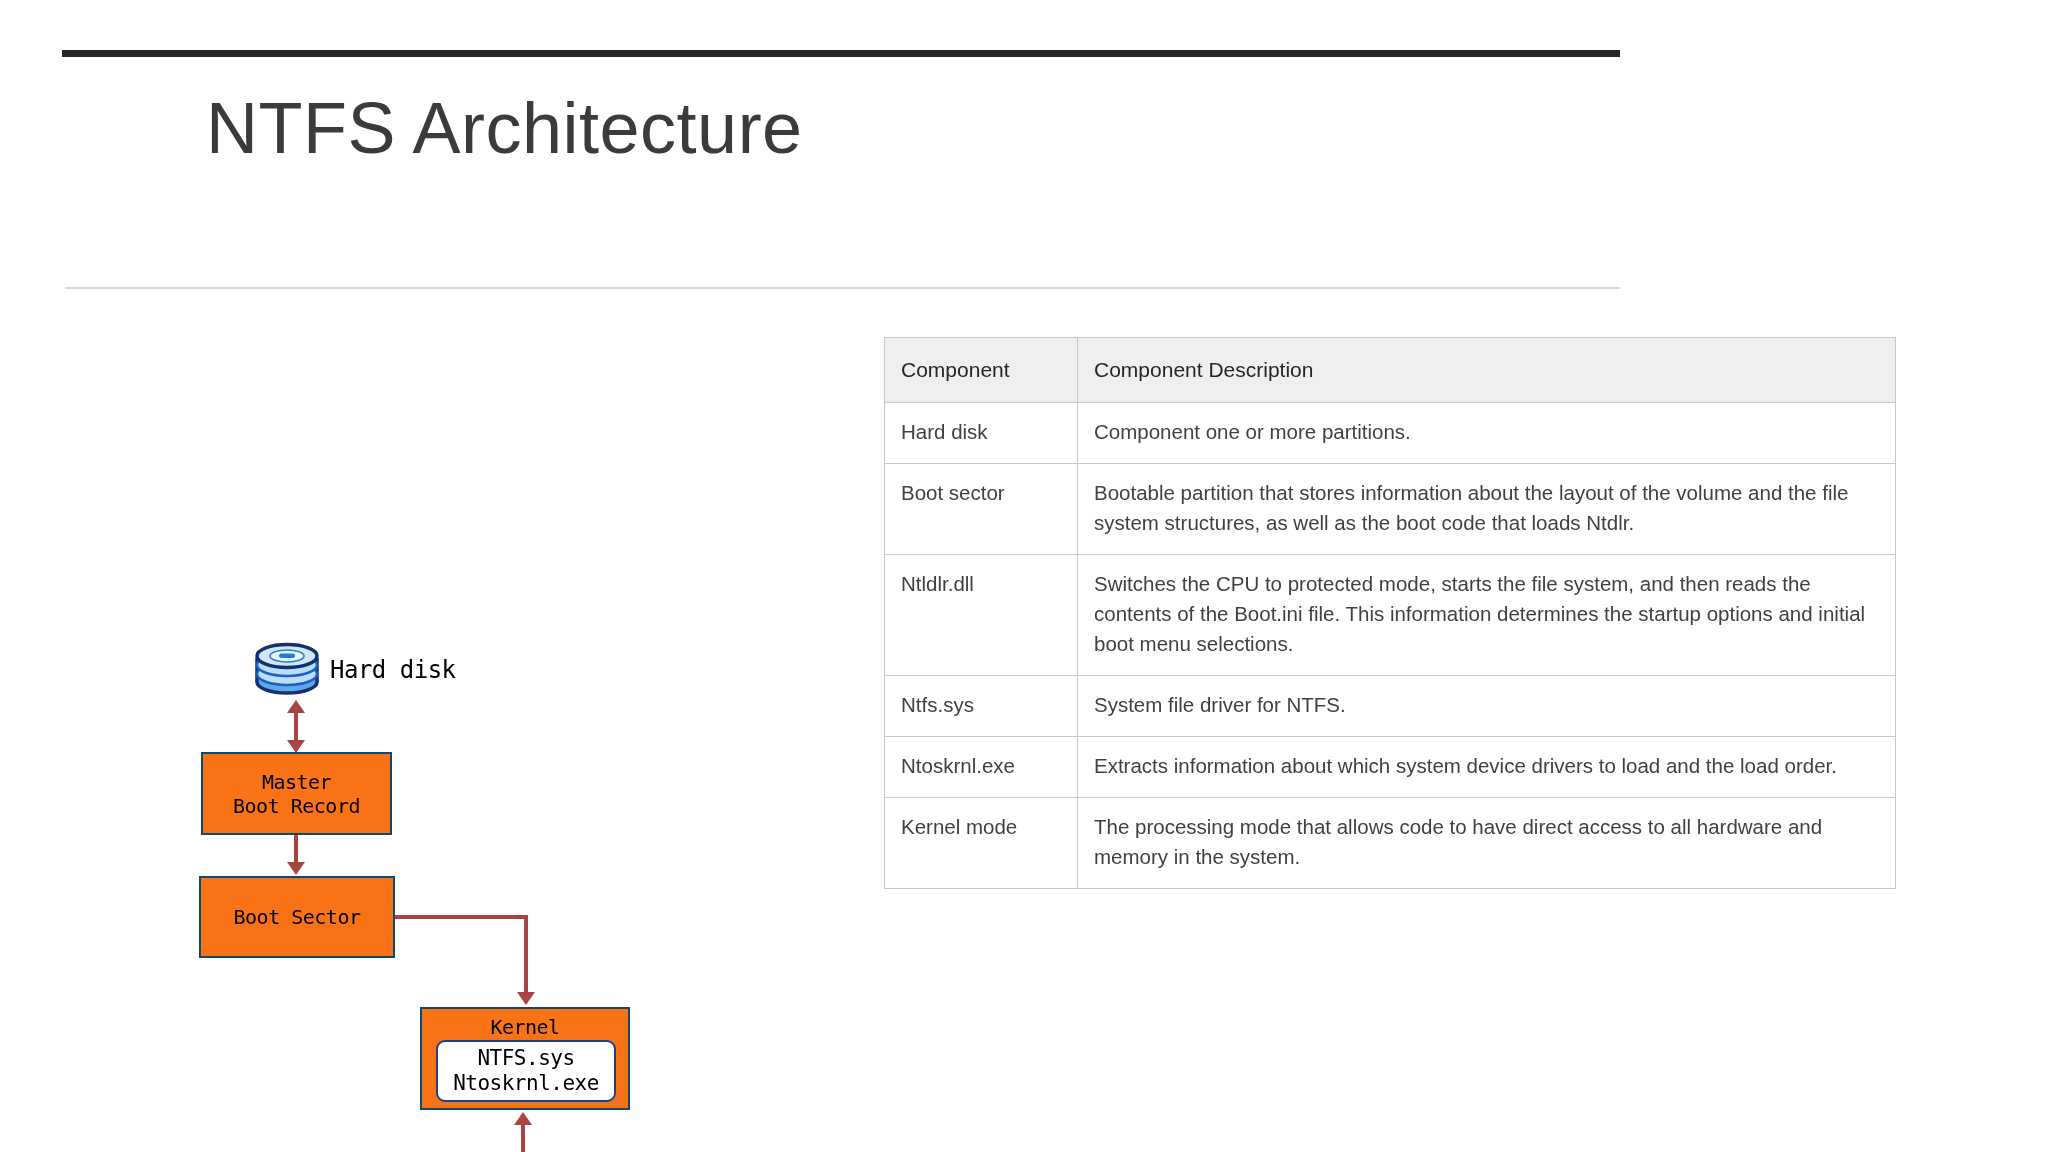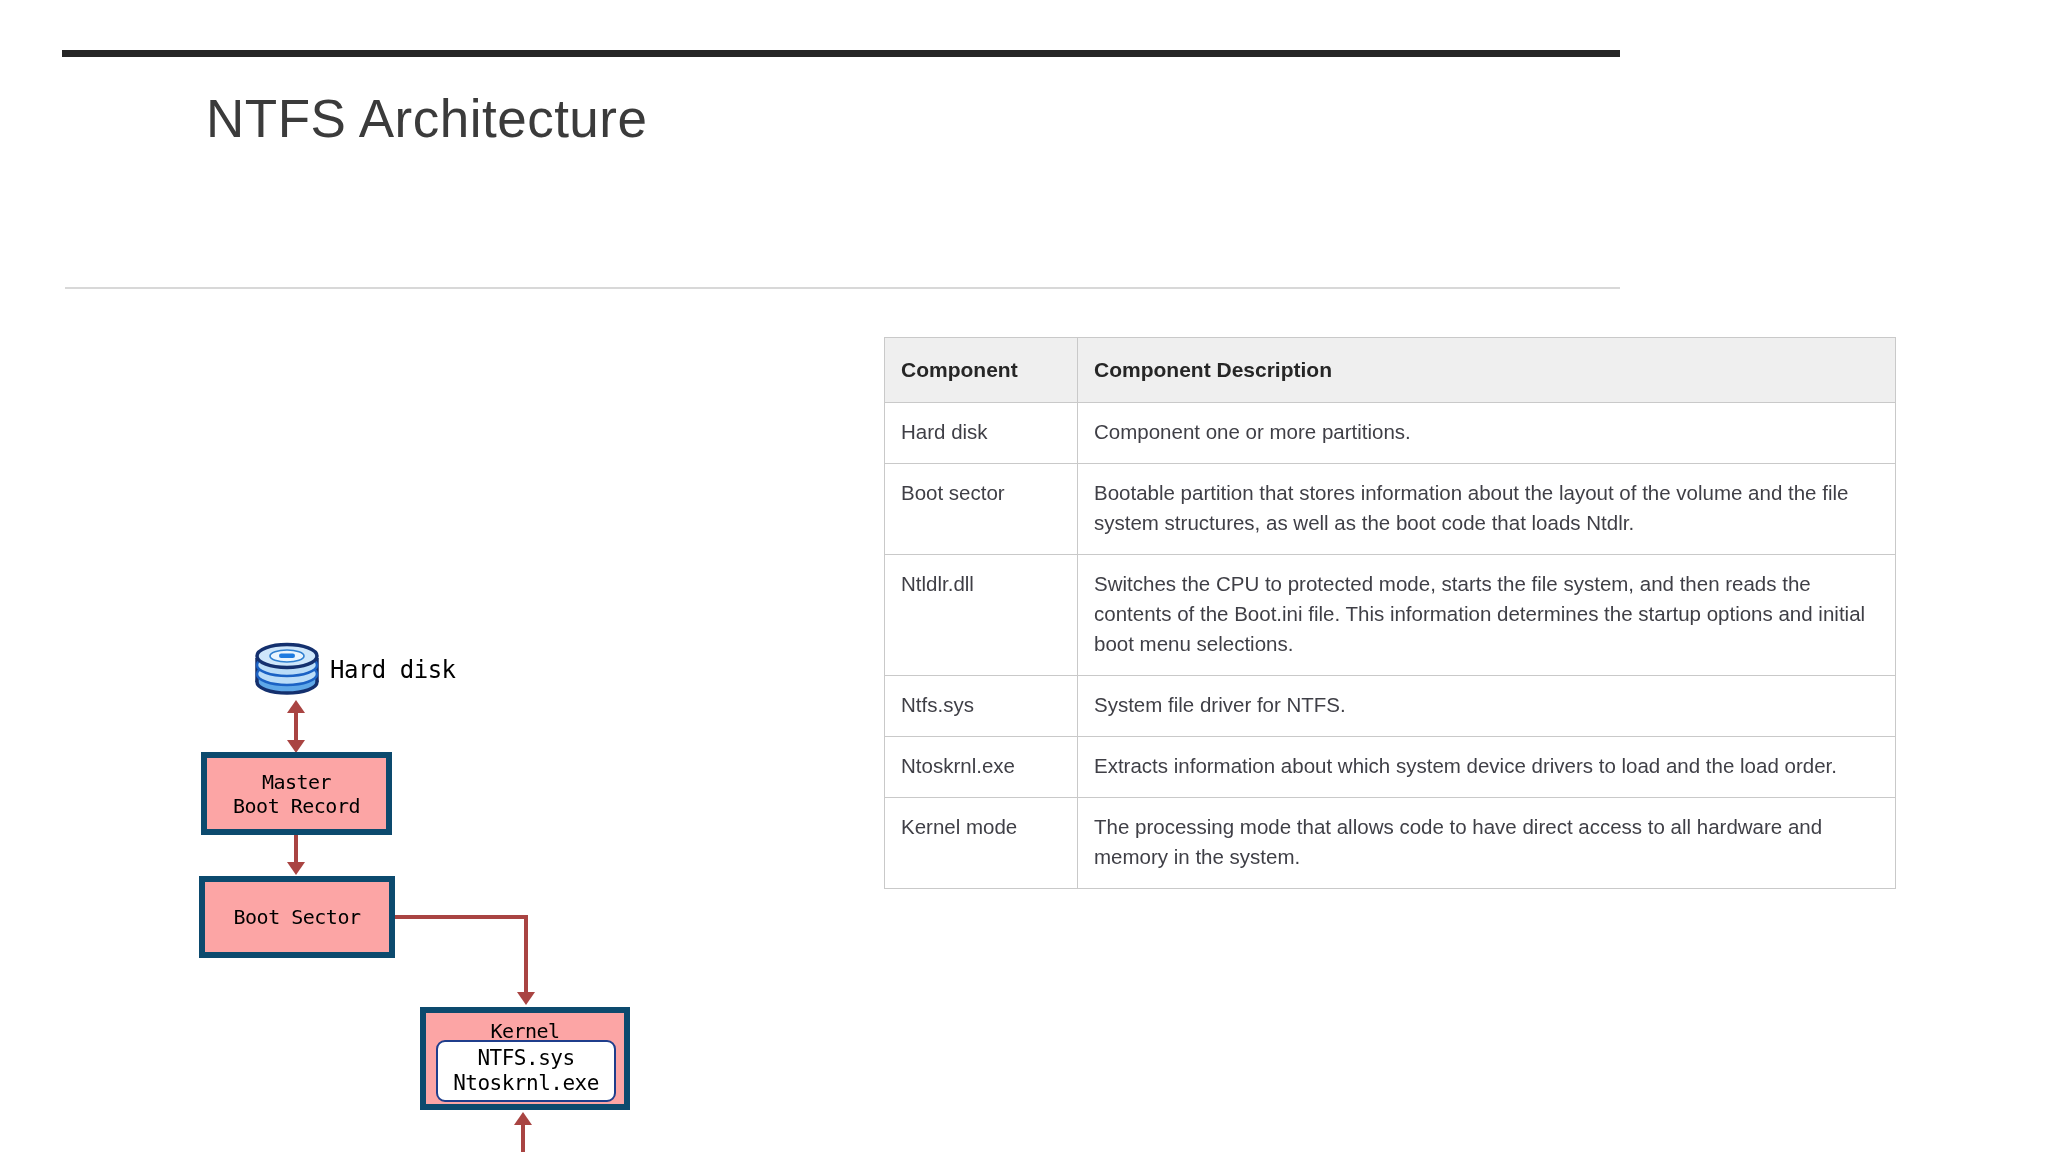--- a/index.html
+++ b/index.html
@@ -26,21 +26,21 @@
     left: 62px;
     top: 50px;
     width: 1558px;
     height: 7px;
     background: #262626;
   }
   .page-title {
     position: absolute;
     left: 206px;
     top: 92px;
-    font-size: 53px;
+    font-size: 72px;
     line-height: 1.0;
     font-weight: 400;
     color: #3b3b3b;
     letter-spacing: 0.5px;
     white-space: nowrap;
     font-family: "Liberation Sans", sans-serif;
   }
   .title-divider {
     position: absolute;
     left: 65px;
@@ -54,22 +54,22 @@
   .diagram {
     position: absolute;
     left: 0px;
     top: 300px;
     width: 860px;
     height: 820px;
   }
   .dbox {
     position: absolute;
     box-sizing: border-box;
-    background: #fca5a5;
-    border: 6px solid #0c4a6e;
+    background: #f97316;
+    border: 2px solid #0c4a6e;
     color: #000000;
     font-family: "DejaVu Sans Mono", monospace;
     font-size: 20px;
     line-height: 24px;
     display: flex;
     align-items: center;
     justify-content: center;
     text-align: center;
     letter-spacing: -0.5px;
   }
@@ -142,21 +142,21 @@
   }
   .comp-table th, .comp-table td {
     border: 1px solid #c9c9c9;
     vertical-align: top;
     text-align: left;
     padding: 14px 16px 16px 16px;
     color: #3f3f46;
   }
   .comp-table thead th {
     background: #efefef;
-    font-weight: bold;
+    font-weight: normal;
     font-size: 21px;
     color: #262626;
     padding-top: 20px;
     padding-bottom: 20px;
   }
   .comp-table td {
     font-size: 20.5px;
     line-height: 30px;
   }
   .col-component { width: 160px; }

